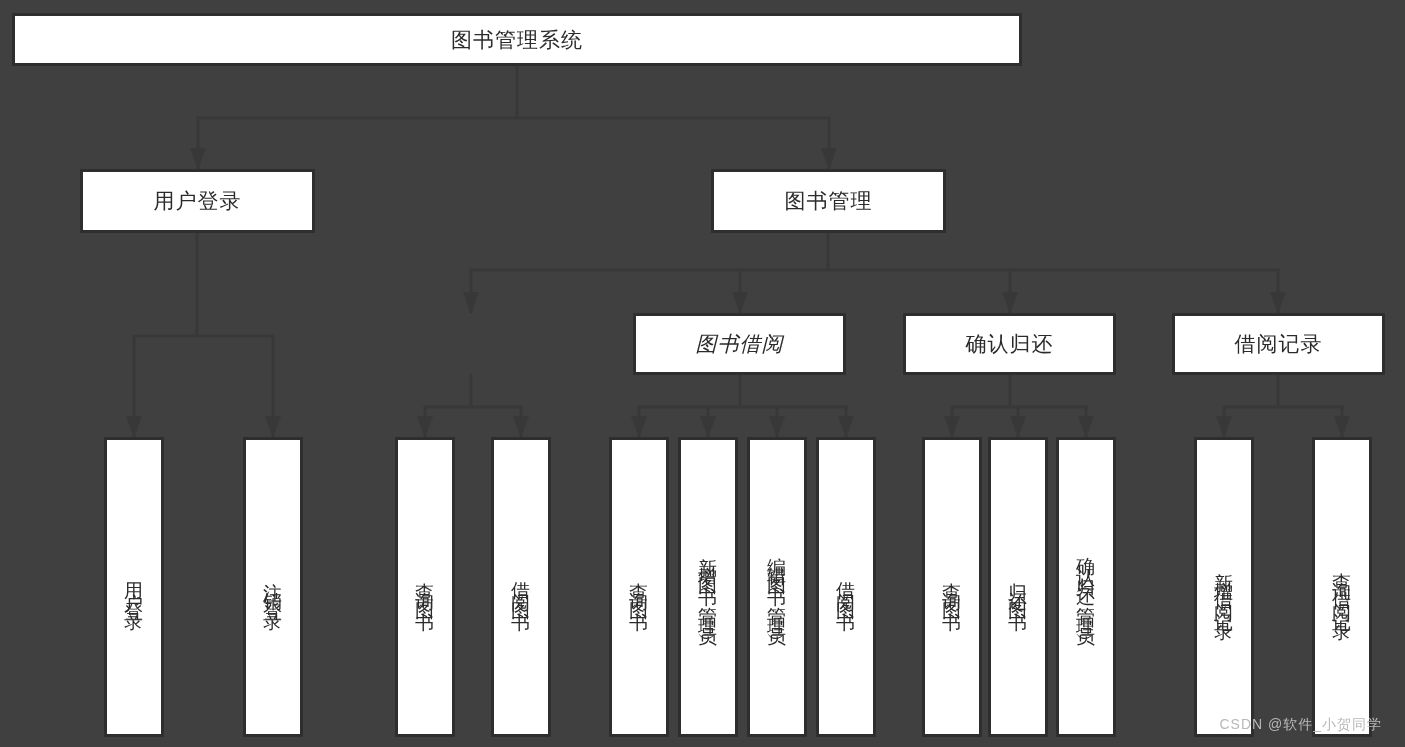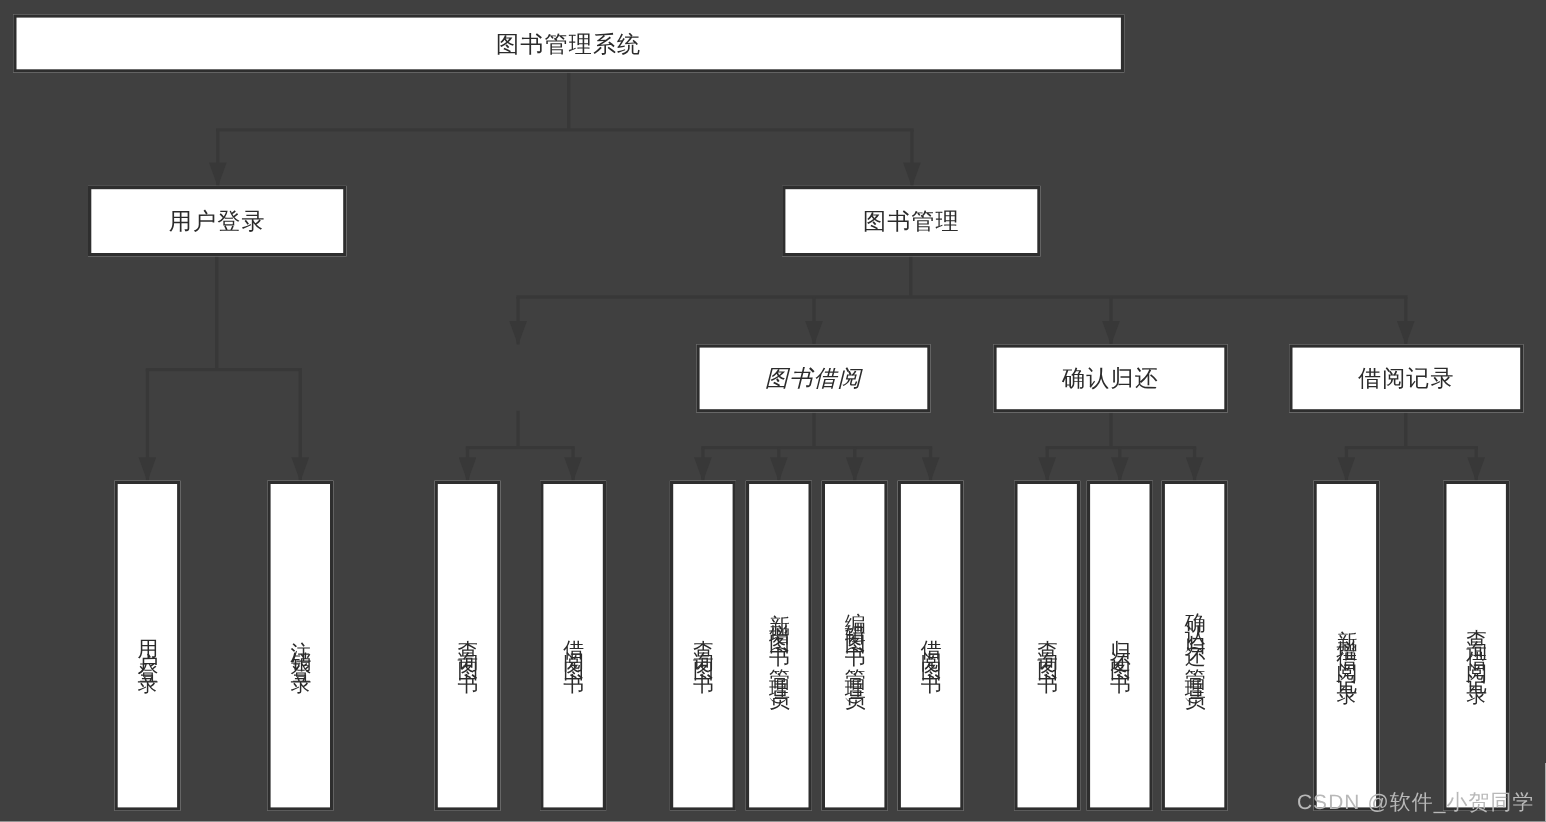--- a/index.html
+++ b/index.html
@@ -64,23 +64,23 @@
   .n-l4    { top: 437px; height: 300px; width: 60px; }
   .n-p1 { left: 104px; }  .n-p2 { left: 243px; }
   .n-p3 { left: 395px; }  .n-p4 { left: 491px; }
   .n-p5 { left: 609px; }  .n-p6 { left: 678px; }
   .n-p7 { left: 747px; }  .n-p8 { left: 816px; }
   .n-p9 { left: 922px; }  .n-p10 { left: 988px; }
   .n-p11 { left: 1056px; }
   .n-p12 { left: 1194px; } .n-p13 { left: 1312px; }
   .watermark {
     position: absolute;
-    right: 10px;
+    right: 23px;
     top: 716px;
-    font-size: 19px;
+    font-size: 14px;
     letter-spacing: 1px;
     color: #b8b8b8;
     z-index: 3;
     white-space: nowrap;
   }
 </style>
 </head>
 <body>
 
 <div class="canvas">

